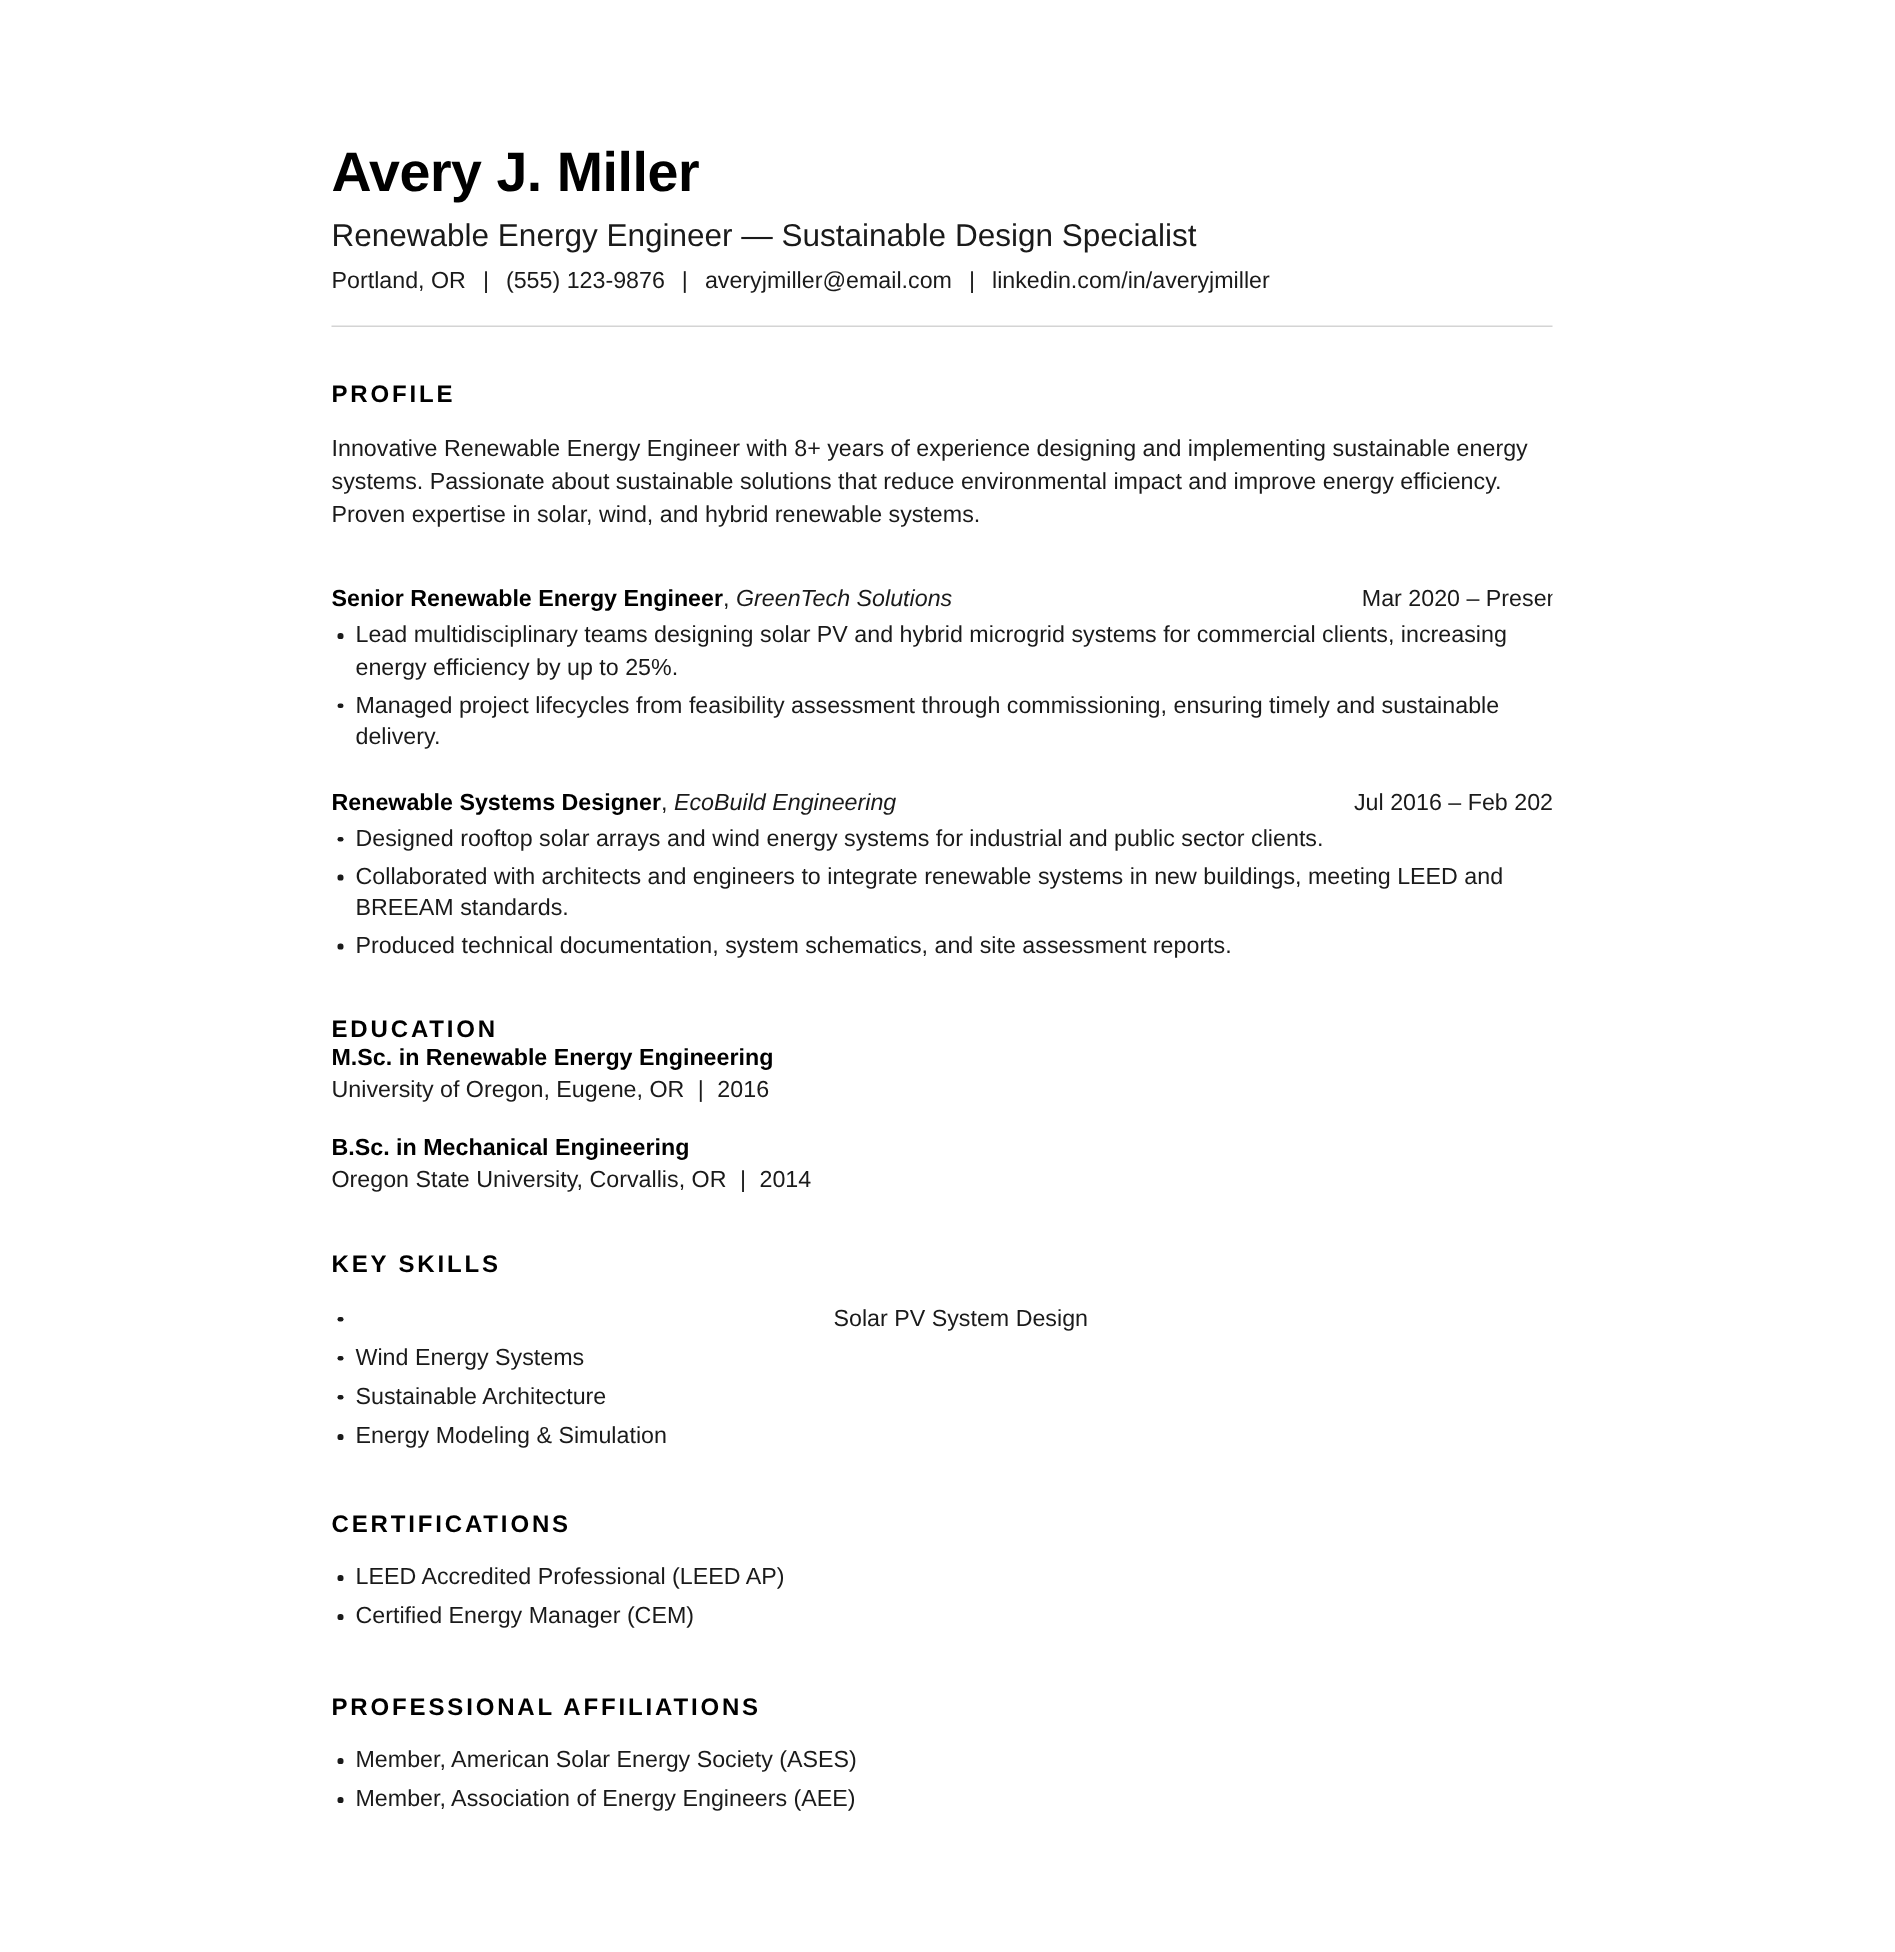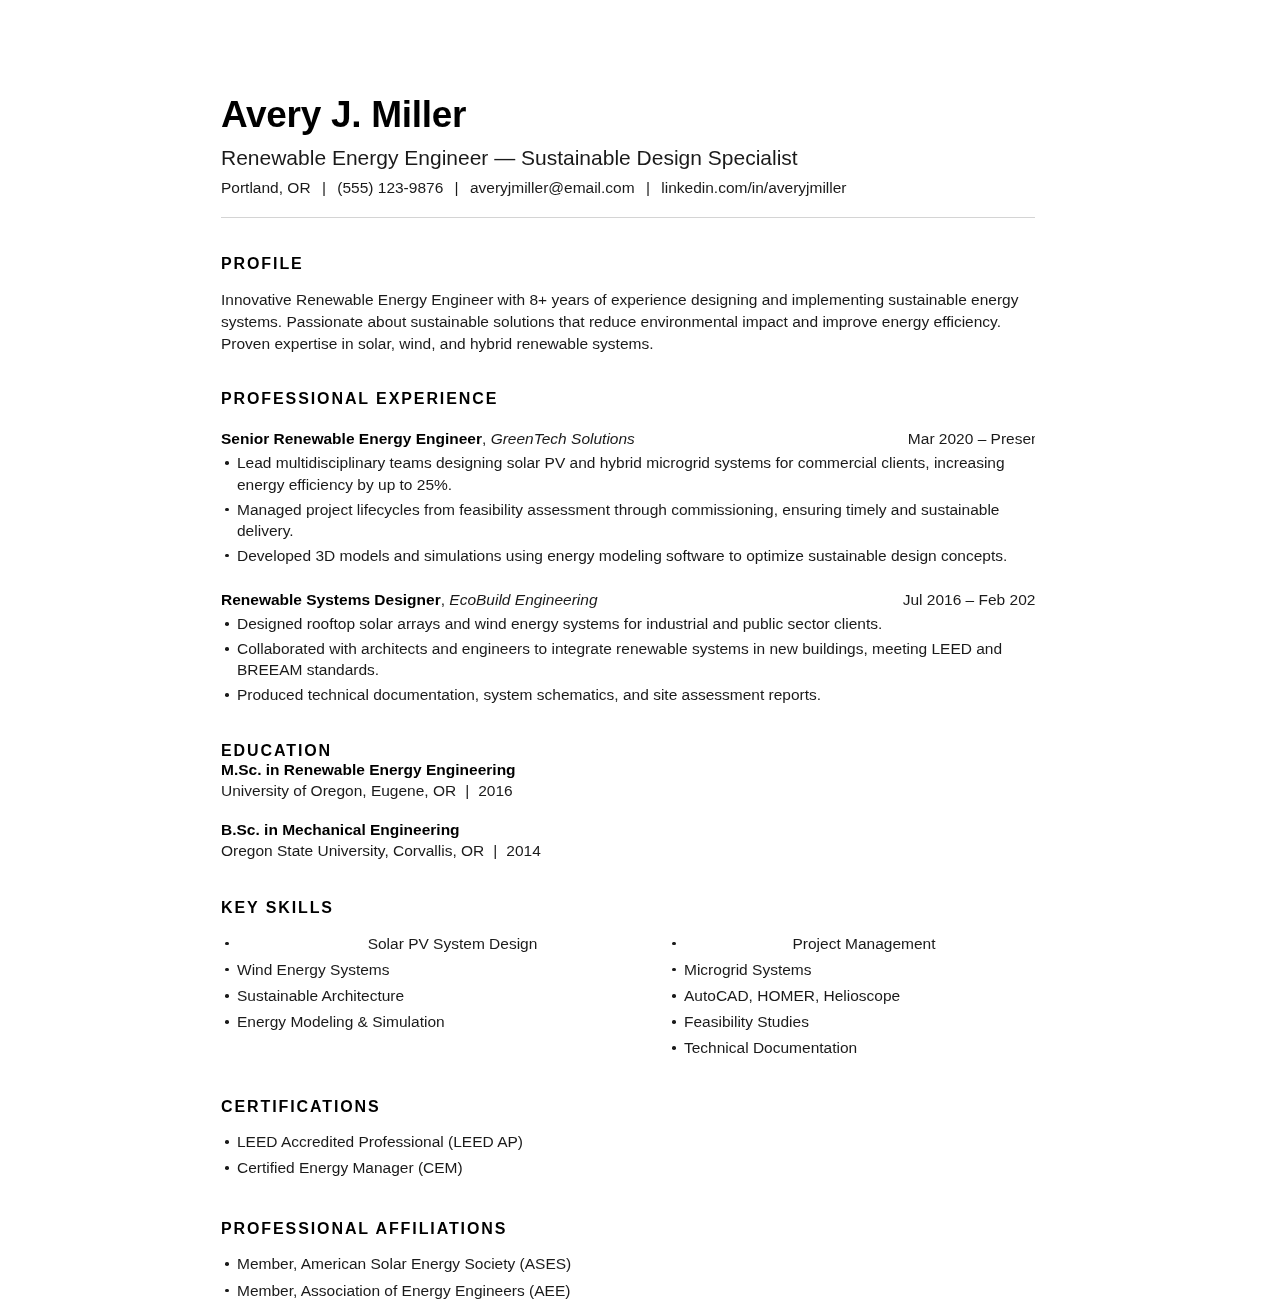--- a/index.html
+++ b/index.html
@@ -208,34 +208,32 @@
       </div>
       <hr class="rule">
     </header>
 
     <section class="section profile-block">
       <h2 class="section-heading">PROFILE</h2>
       <p class="profile-text">Innovative Renewable Energy Engineer with 8+ years of experience designing and implementing sustainable energy systems. Passionate about sustainable solutions that reduce environmental impact and improve energy efficiency. Proven expertise in solar, wind, and hybrid renewable systems.</p>
     </section>
 
     <section class="section exp-block">
-      <h2 class="section-heading">PROFESSIONAL EXPERIENCE</h2>
 
       <div class="job">
         <div class="job-head">
           <div class="job-left">
             <span class="job-title">Senior Renewable Energy Engineer</span><span class="job-comma">,</span>
             <span class="job-company">GreenTech Solutions</span>
           </div>
           <div class="job-dates">Mar 2020 – Present</div>
         </div>
         <ul class="bullets">
           <li>Lead multidisciplinary teams designing solar PV and hybrid microgrid systems for commercial clients, increasing energy efficiency by up to 25%.</li>
           <li>Managed project lifecycles from feasibility assessment through commissioning, ensuring timely and sustainable delivery.</li>
-          <li>Developed 3D models and simulations using energy modeling software to optimize sustainable design concepts.</li>
         </ul>
       </div>
 
       <div class="job">
         <div class="job-head">
           <div class="job-left">
             <span class="job-title">Renewable Systems Designer</span><span class="job-comma">,</span>
             <span class="job-company">EcoBuild Engineering</span>
           </div>
           <div class="job-dates">Jul 2016 – Feb 2020</div>
@@ -270,29 +268,20 @@
       <h2 class="section-heading">KEY SKILLS</h2>
       <div class="skills-cols">
         <div class="skills-col">
           <ul class="bullets tight">
             <li>Solar PV System Design</li>
             <li>Wind Energy Systems</li>
             <li>Sustainable Architecture</li>
             <li>Energy Modeling &amp; Simulation</li>
           </ul>
         </div>
-        <div class="skills-col">
-          <ul class="bullets tight">
-            <li>Project Management</li>
-            <li>Microgrid Systems</li>
-            <li>AutoCAD, HOMER, Helioscope</li>
-            <li>Feasibility Studies</li>
-            <li>Technical Documentation</li>
-          </ul>
-        </div>
       </div>
     </section>
 
     <section class="section certs-block">
       <h2 class="section-heading">CERTIFICATIONS</h2>
       <ul class="bullets tight">
         <li>LEED Accredited Professional (LEED AP)</li>
         <li>Certified Energy Manager (CEM)</li>
       </ul>
     </section>

